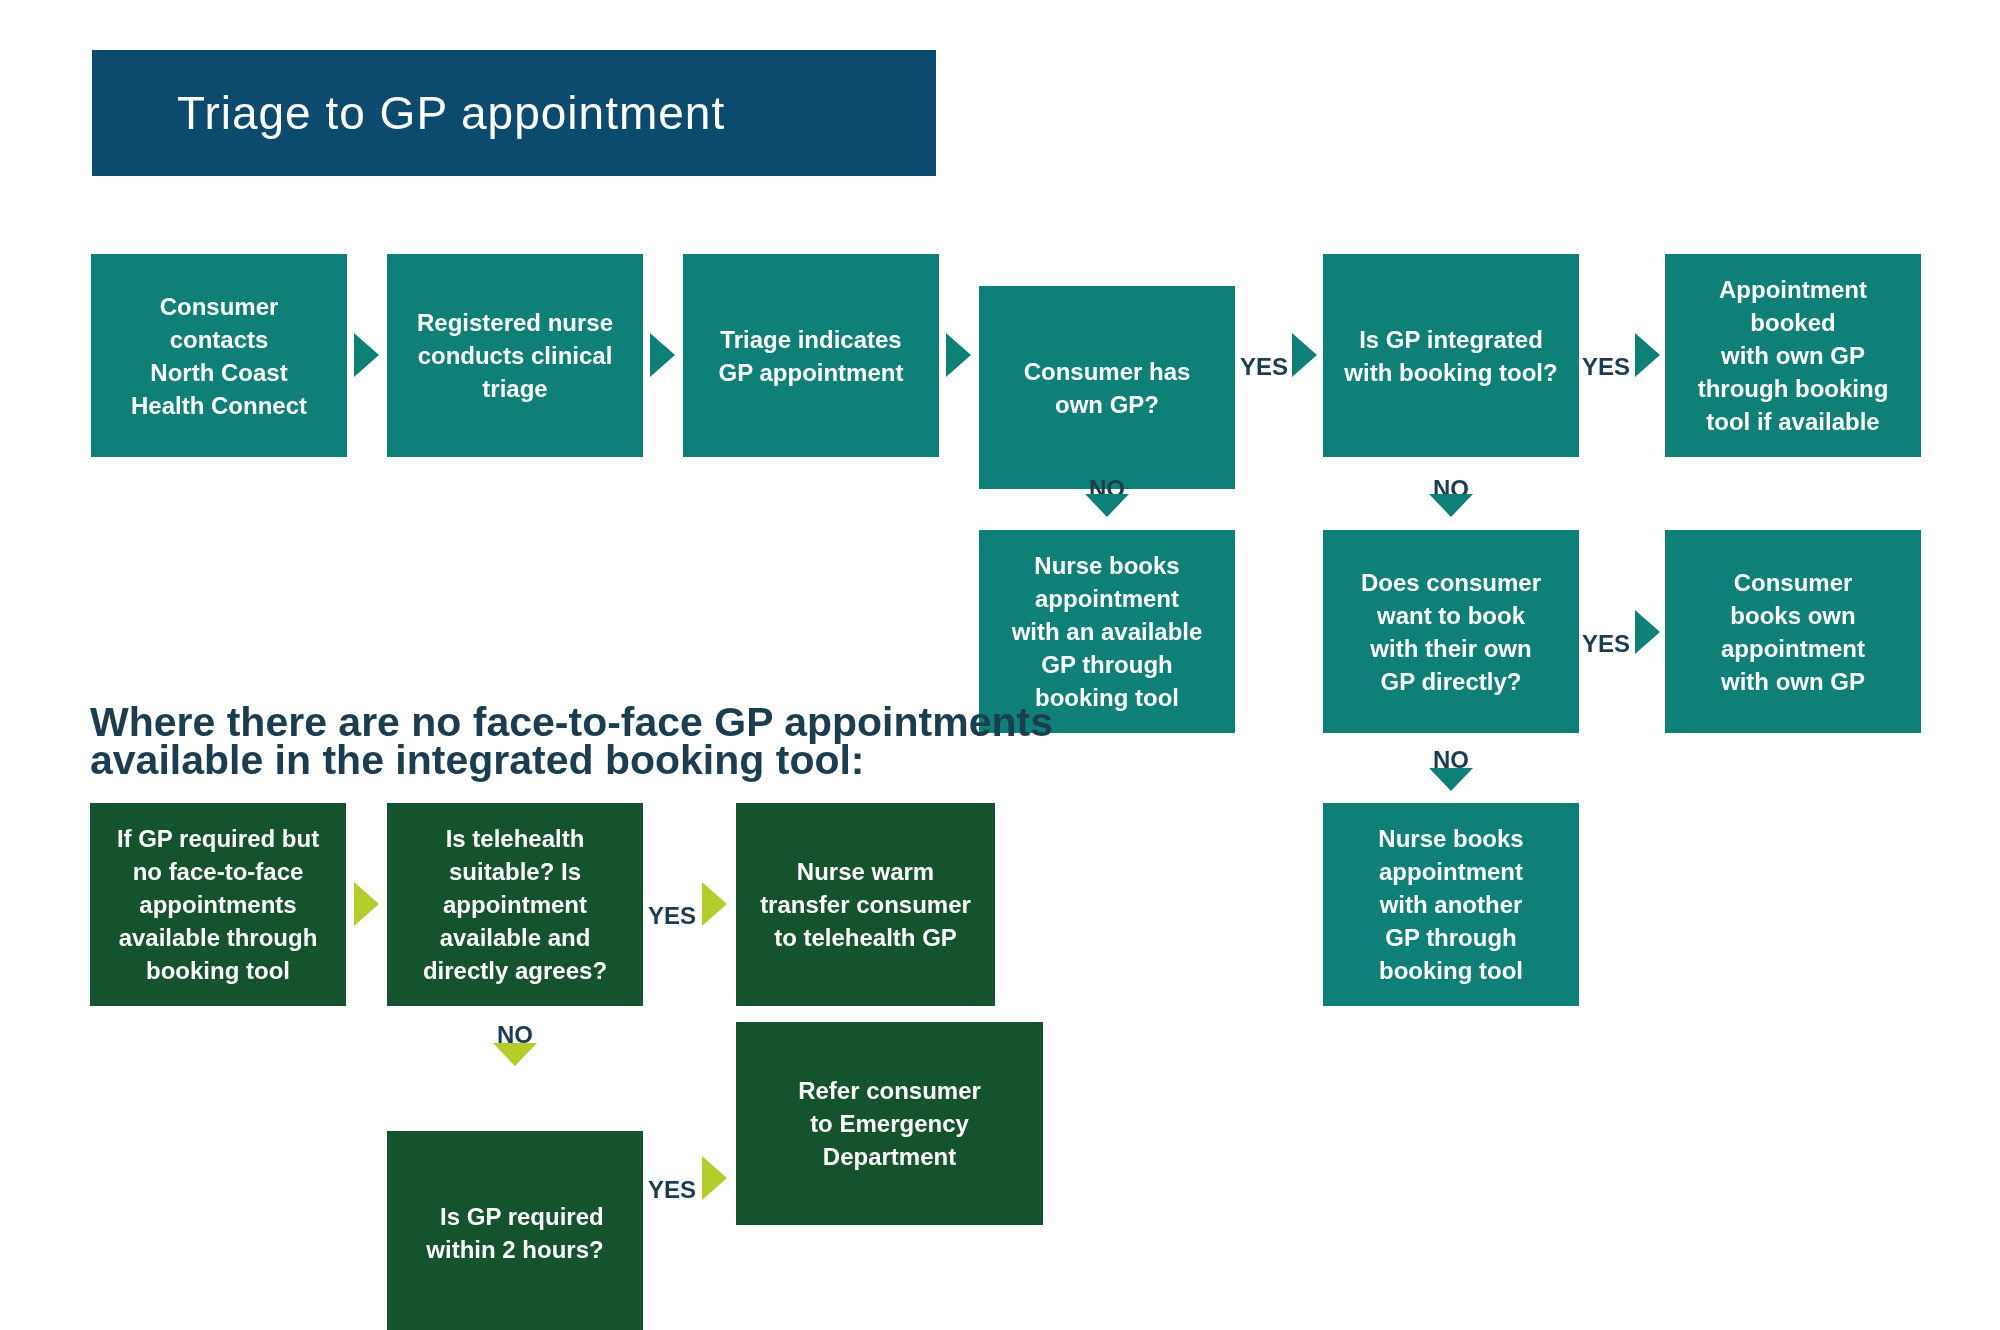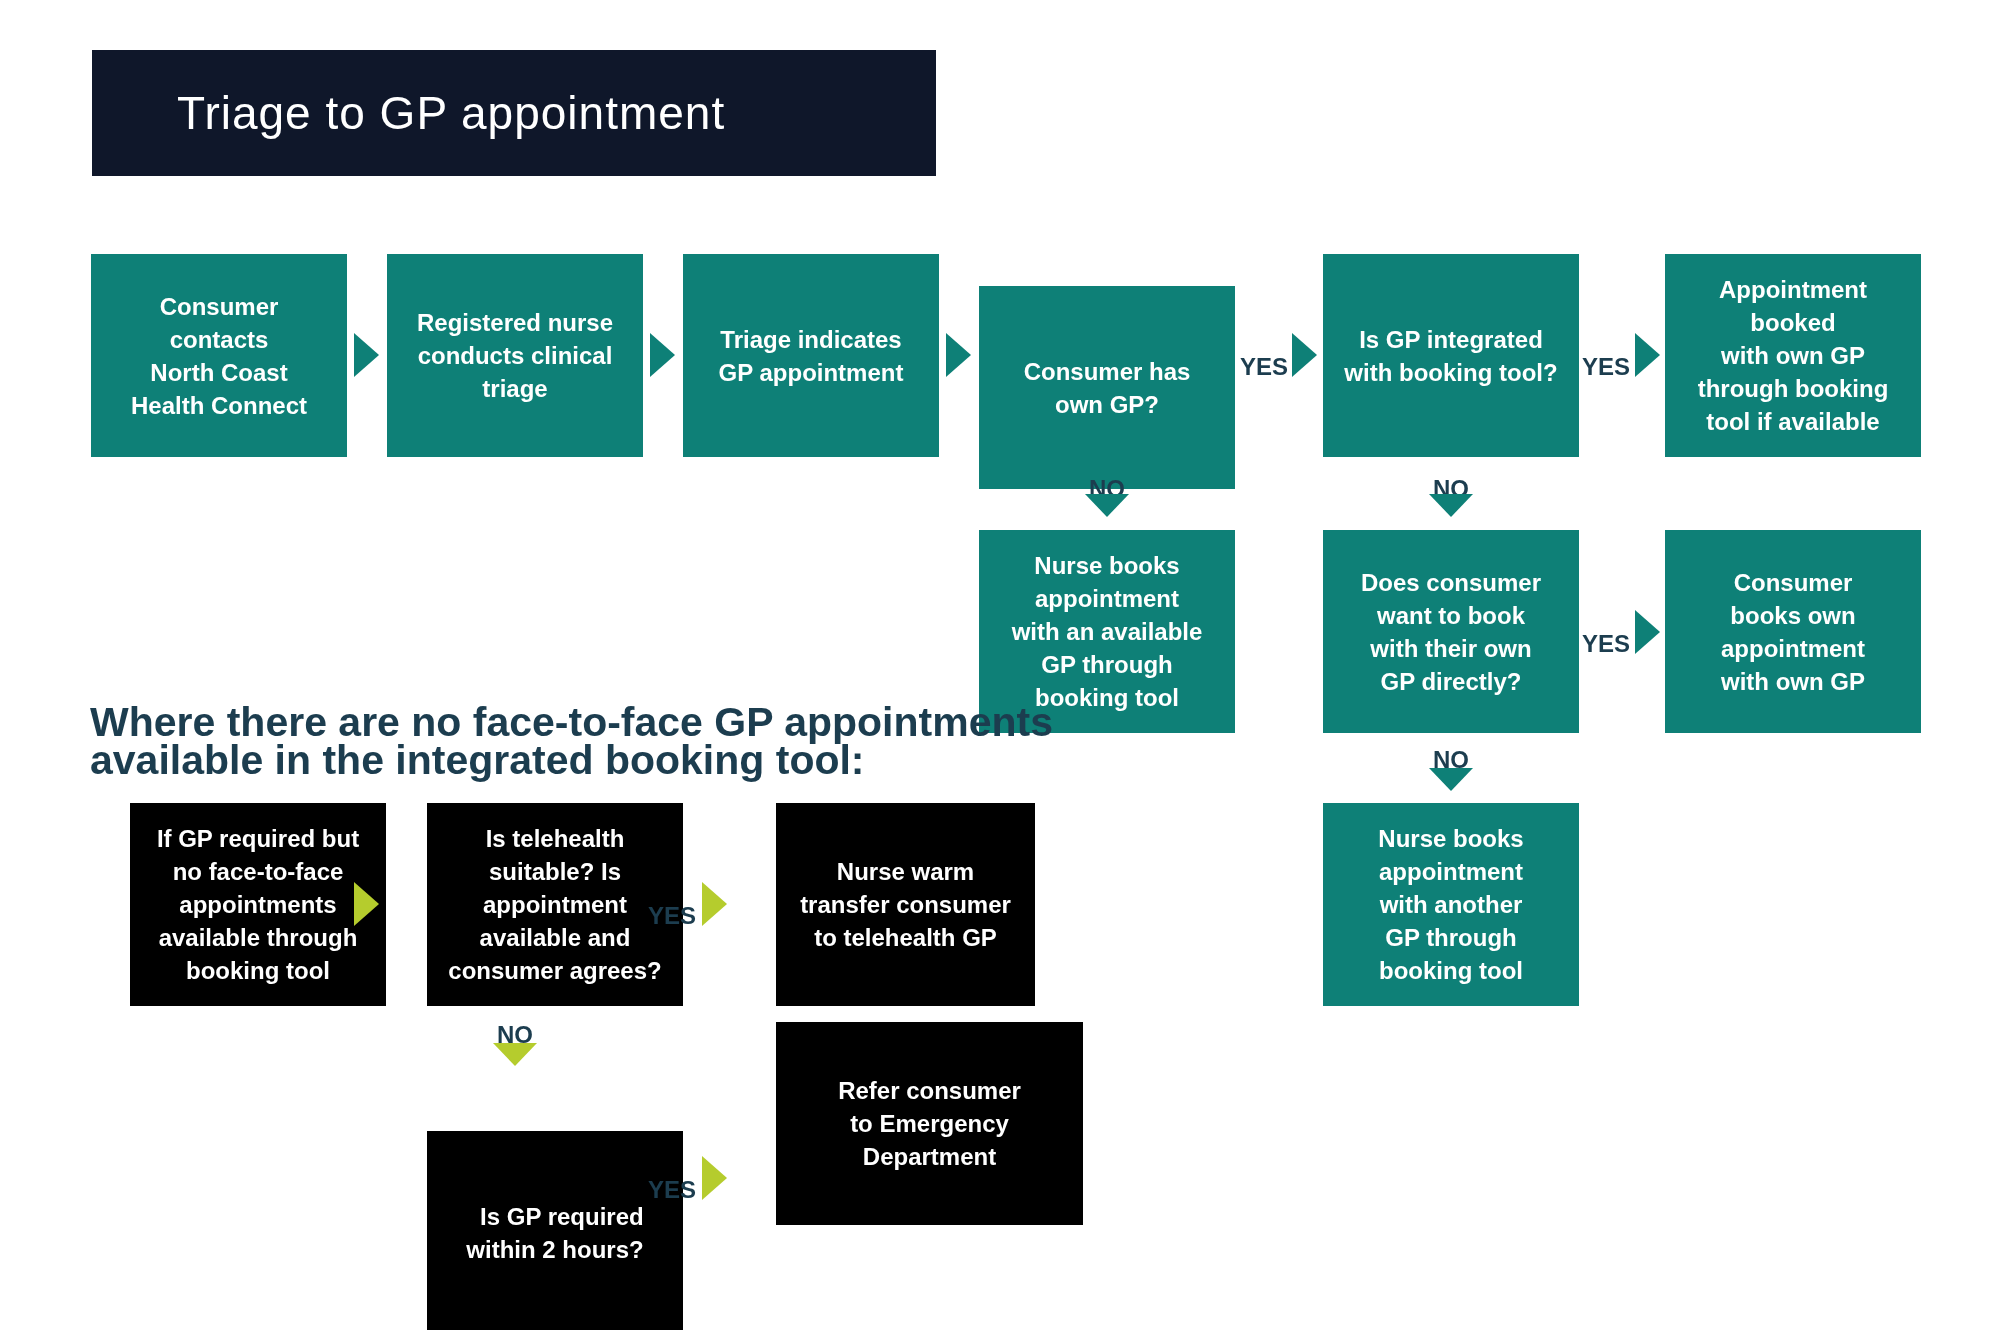--- a/index.html
+++ b/index.html
@@ -2,32 +2,32 @@
 <html><head>
 <meta charset="utf-8">
 <style>
   html,body{margin:0;padding:0;}
   body{
     width:2000px;height:1330px;position:relative;background:#ffffff;
     font-family:"Liberation Sans", sans-serif;overflow:hidden;
   }
   .titlebar{
     position:absolute;left:92px;top:50px;width:844px;height:126px;
-    background:#0f172a;color:#ffffff;display:flex;align-items:center;
+    background:#0c4a6e;color:#ffffff;display:flex;align-items:center;
     padding-left:85px;box-sizing:border-box;font-size:46px;font-weight:400;
     letter-spacing:1px;
   }
   .node{
     position:absolute;width:256px;height:203px;display:flex;align-items:center;
     justify-content:center;text-align:center;color:#ffffff;font-weight:700;
     font-size:24px;line-height:33px;white-space:pre-line;box-sizing:border-box;
     padding:0 6px;
   }
   .teal{background:#0E8077;}
-  .lime{background:#000000;margin-left:40px;}
+  .lime{background:#14532d;}
   .arrow-right{
     position:absolute;width:0;height:0;
     border-top:22px solid transparent;border-bottom:22px solid transparent;
     border-left:25px solid #0E8077;
   }
   .arrow-right.lime-a{border-left-color:#B5CC2D;}
   .arrow-down{
     position:absolute;width:0;height:0;
     border-left:22px solid transparent;border-right:22px solid transparent;
     border-top:23px solid #0E8077;
@@ -113,21 +113,21 @@
 
 <div class="node lime" style="left:90px;top:803px;">If GP required but
 no face-to-face
 appointments
 available through
 booking tool</div>
 <div class="node lime" style="left:387px;top:803px;">Is telehealth
 suitable? Is
 appointment
 available and
-consumer agrees?</div>
+directly agrees?</div>
 <div class="node lime" style="left:736px;top:803px;width:259px;">Nurse warm
 transfer consumer
 to telehealth GP</div>
 
 <div class="node lime" style="left:387px;top:1131px;text-align:right;">Is GP required
 within 2 hours?</div>
 <div class="node lime" style="left:736px;top:1022px;width:307px;">Refer consumer
 to Emergency
 Department</div>
 

